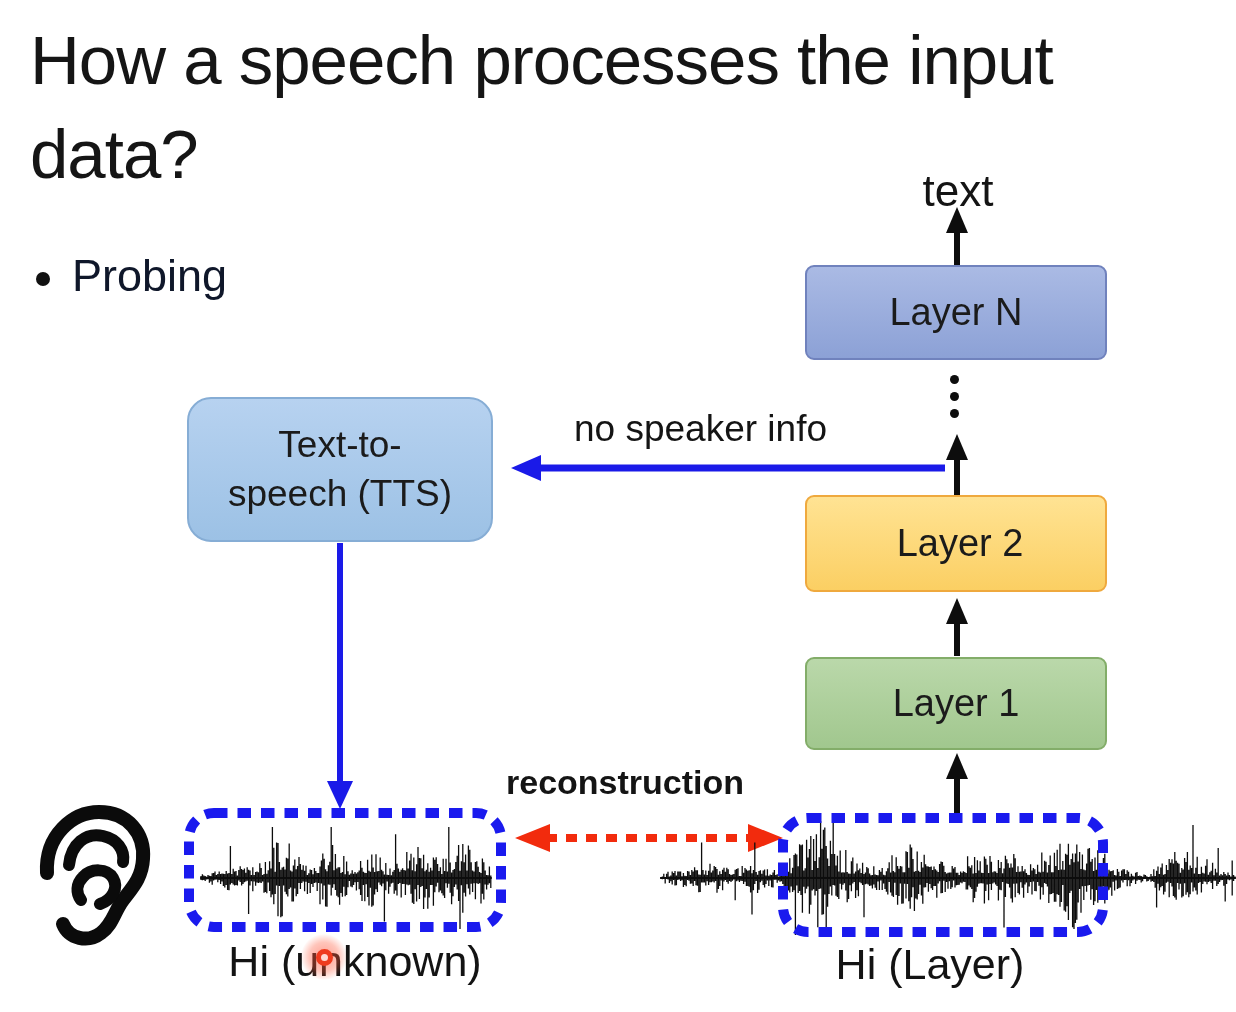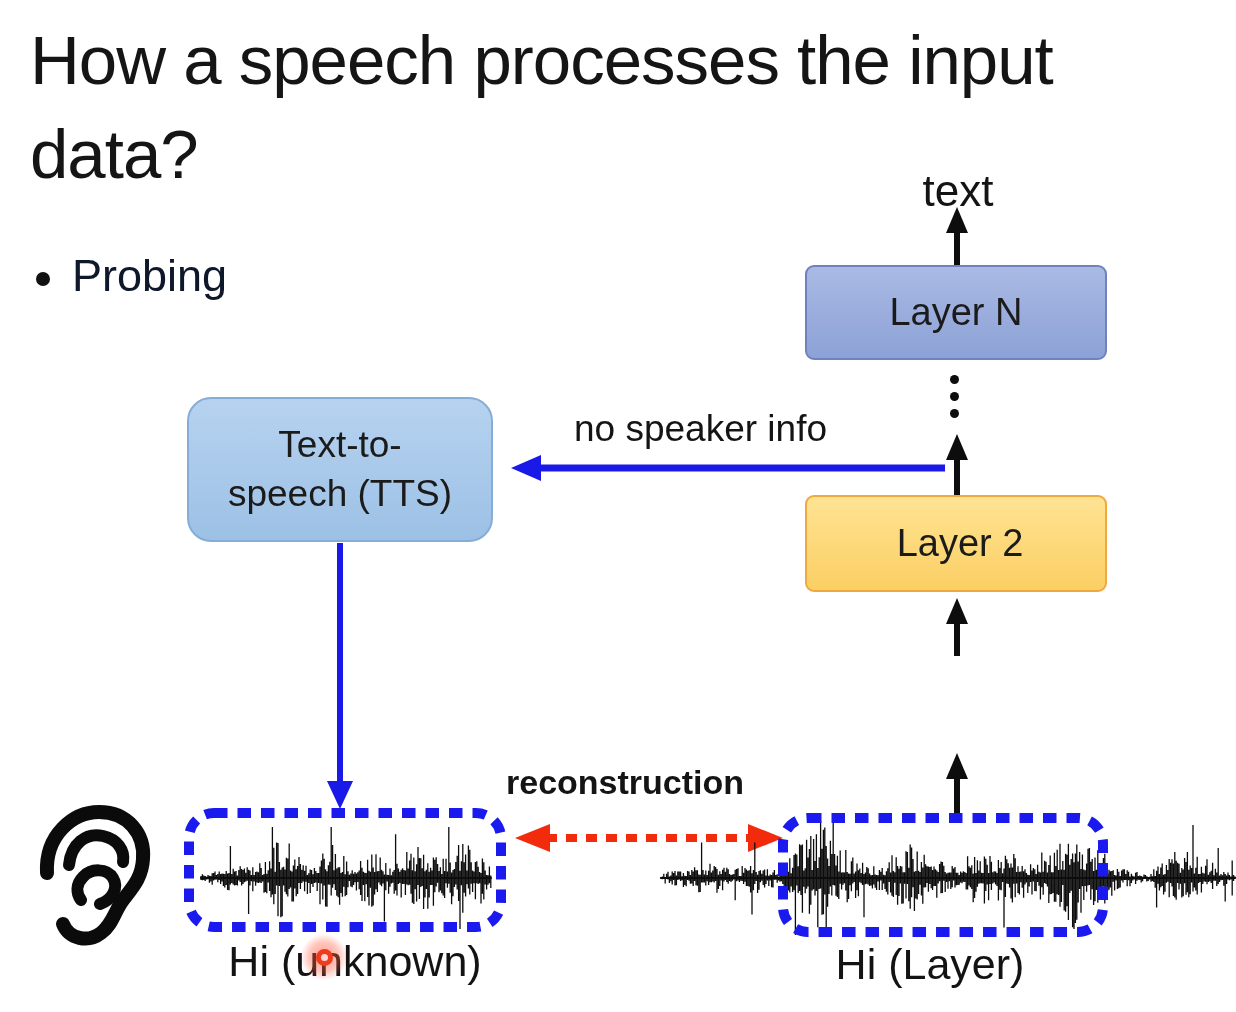--- a/index.html
+++ b/index.html
@@ -102,20 +102,23 @@
 
   <div class="abs node layer-2">
     <span>Layer 2</span>
   </div>
 
   <svg class="abs arr" style="left:940px;top:594px;" width="34" height="64">
     <path d="M17 62 L17 24" stroke="#0d0d0d" stroke-width="6" fill="none"></path>
     <path d="M17 4 L28 30 L6 30 Z" fill="#0d0d0d"></path>
   </svg>
 
+  <div class="abs node layer-1">
+    <span>Layer 1</span>
+  </div>
 
   <svg class="abs arr" style="left:940px;top:749px;" width="34" height="74">
     <path d="M17 72 L17 24" stroke="#0d0d0d" stroke-width="6" fill="none"></path>
     <path d="M17 4 L28 30 L6 30 Z" fill="#0d0d0d"></path>
   </svg>
 
   <div class="abs node tts">
     <span>Text-to-</span>
     <span>speech (TTS)</span>
   </div>

